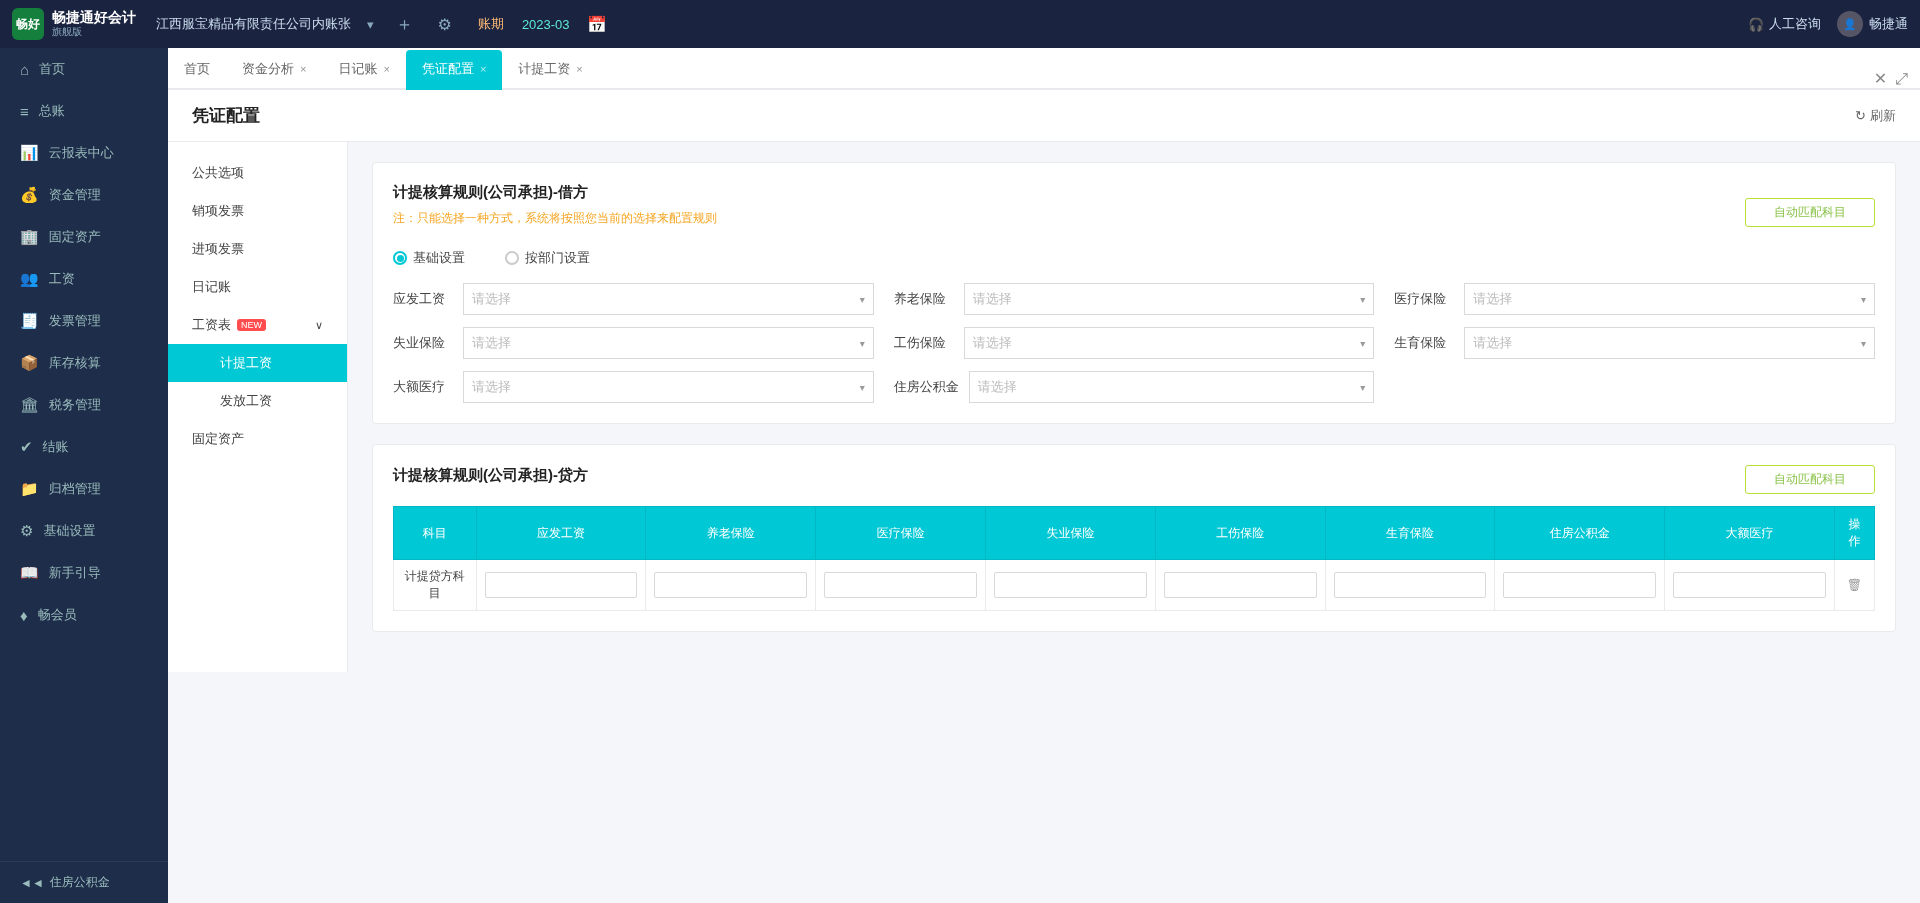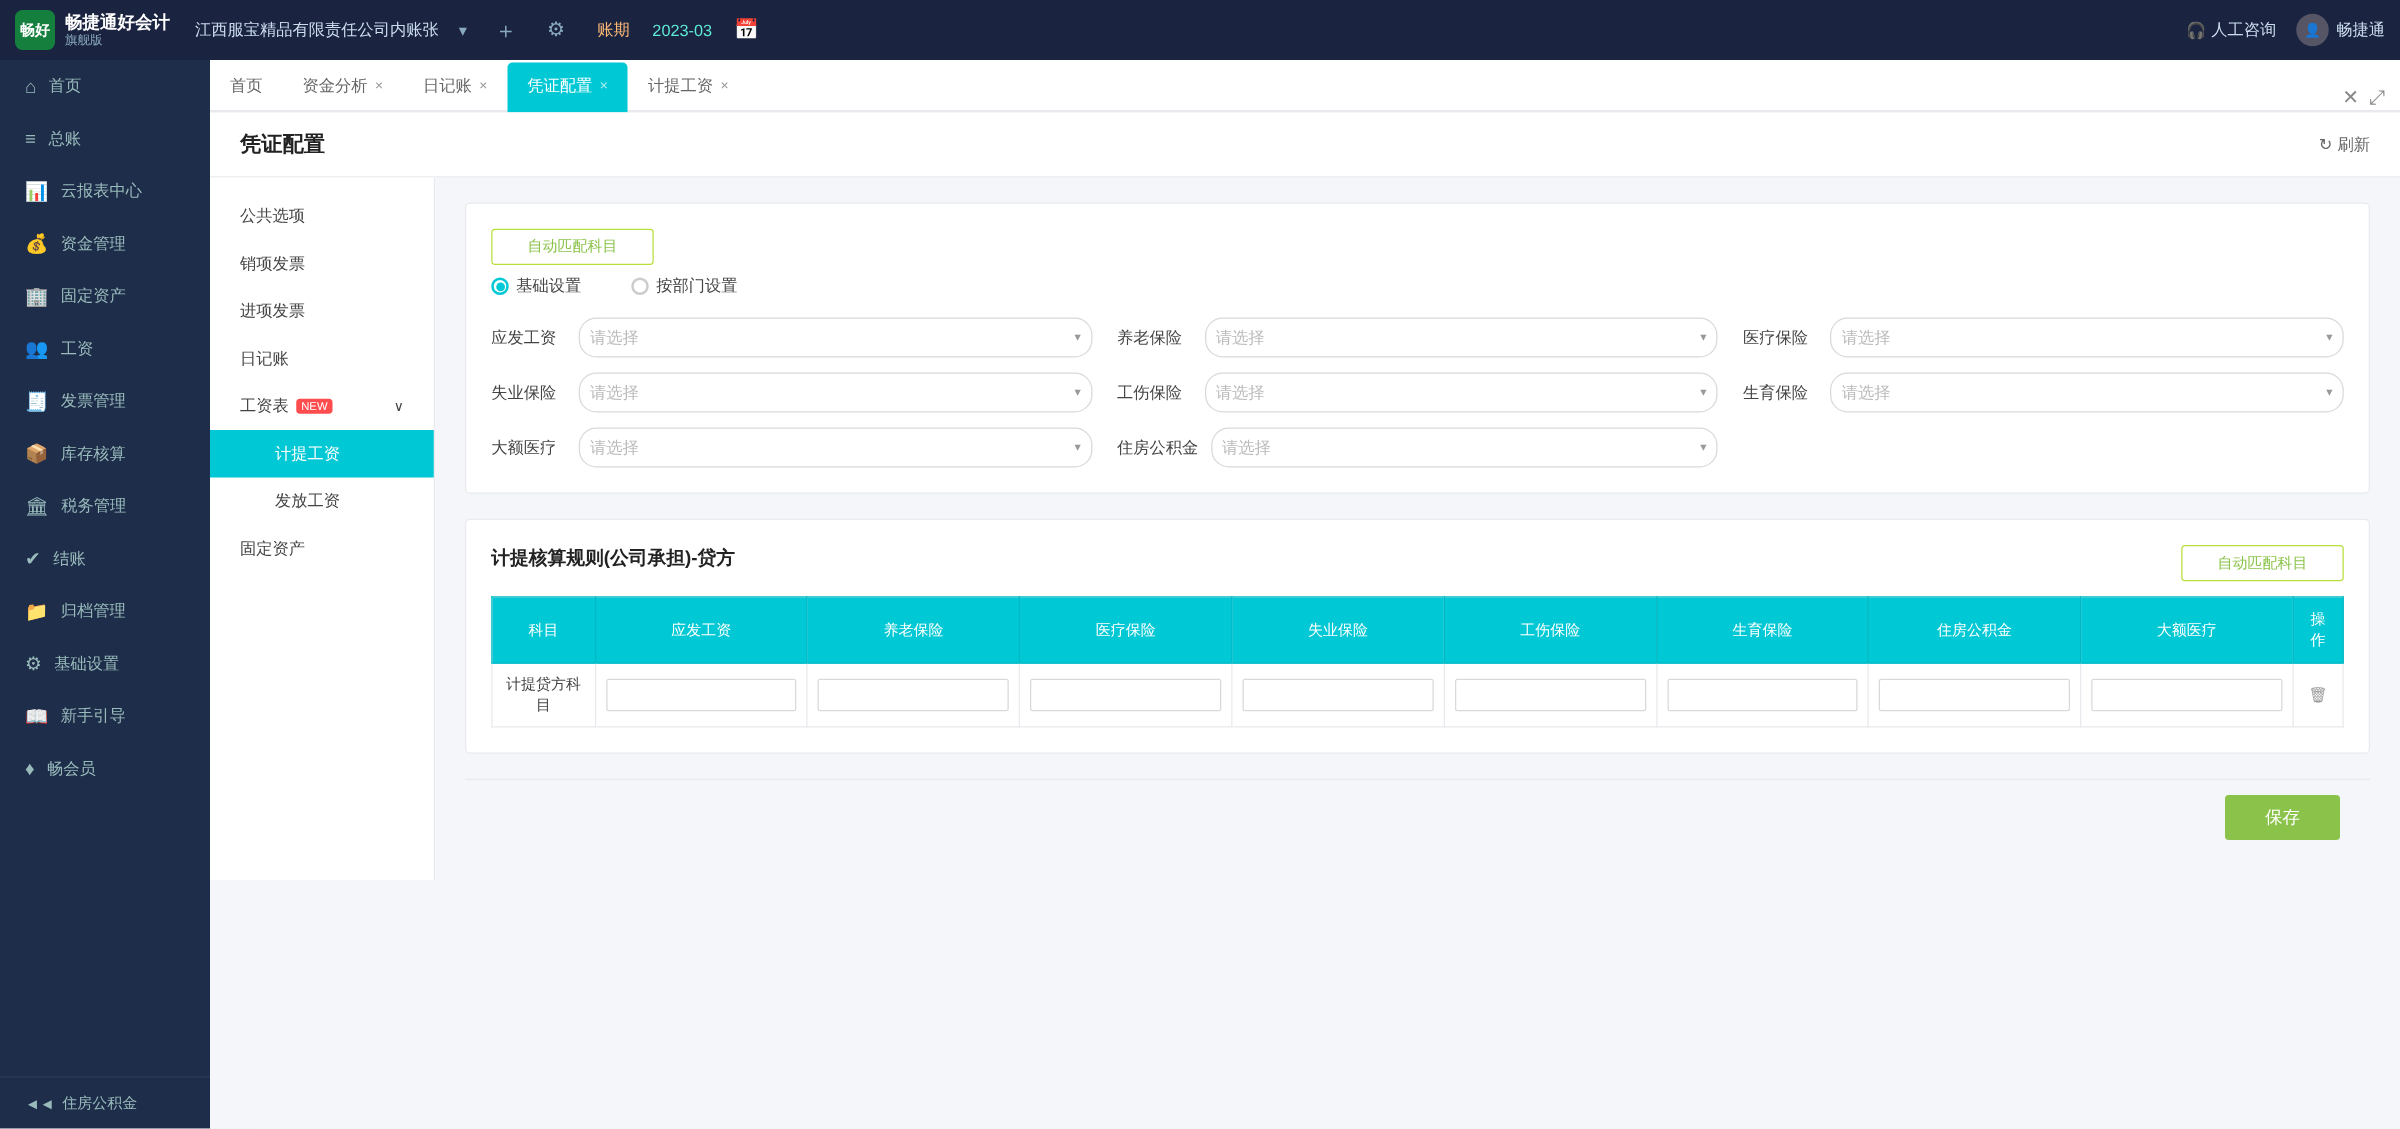--- a/index.html
+++ b/index.html
@@ -74,21 +74,21 @@
     .radio-group { display: flex; gap: 40px; margin-bottom: 16px; }
     .radio-item { display: flex; align-items: center; gap: 6px; cursor: pointer; font-size: 13px; color: #444; }
     .radio-circle { width: 14px; height: 14px; border-radius: 50%; border: 2px solid #ccc; display: flex; align-items: center; justify-content: center; }
     .radio-circle.checked { border-color: #00c8d4; }
     .radio-circle.checked::after { content: ''; width: 7px; height: 7px; border-radius: 50%; background: #00c8d4; display: block; }
 
     
     .form-grid { display: grid; grid-template-columns: 1fr 1fr 1fr; gap: 12px 20px; }
     .form-item { display: flex; align-items: center; gap: 10px; }
     .form-label { font-size: 13px; color: #444; white-space: nowrap; min-width: 60px; }
-    .form-select { flex: 1; height: 32px; border: 1px solid #d9d9d9; border-radius: 14px; padding: 0 8px; display: flex; align-items: center; justify-content: space-between; background: #fff; cursor: pointer; font-size: 13px; color: #bbb; }
+    .form-select { flex: 1; height: 32px; border: 1px solid #d9d9d9; border-radius: 0; padding: 0 8px; display: flex; align-items: center; justify-content: space-between; background: #fff; cursor: pointer; font-size: 13px; color: #bbb; }
     .form-select-arrow { color: #999; font-size: 10px; }
 
     
     .data-table { width: 100%; border-collapse: collapse; margin-top: 12px; }
     .data-table th { background: #00c8d4; color: #fff; padding: 9px 8px; font-size: 12px; font-weight: normal; text-align: center; border: 1px solid #00b8c4; }
     .data-table td { padding: 8px; font-size: 12px; color: #444; text-align: center; border: 1px solid #e8eaed; background: #fff; }
     .data-table td input { width: 100%; border: 1px solid #d9d9d9; border-radius: 2px; padding: 3px 6px; font-size: 12px; height: 26px; }
     .table-row-label { text-align: left; padding-left: 12px; color: #444; font-size: 13px; }
 
     
@@ -261,20 +261,24 @@
           </div>
           <div class="left-nav-item">
             <span>固定资产</span>
           </div>
         </div>
 
         <div class="main-panel">
 
           <div class="section">
             <div class="section-header">
+              <div>
+                <div class="section-title">计提核算规则(公司承担)-借方</div>
+                <div class="section-note">注：只能选择一种方式，系统将按照您当前的选择来配置规则</div>
+              </div>
               <button class="auto-match-btn">自动匹配科目</button>
             </div>
 
             <div class="radio-group">
               <div class="radio-item">
                 <div class="radio-circle checked">
                     <div></div>
                   </div>
                 <span>基础设置</span>
               </div>
@@ -377,21 +381,18 @@
                   <td><input type="text" style=""></td>
                   <td><input type="text" style=""></td>
                   <td>
                     <span style="cursor:pointer; color:#999;">🗑</span>
                   </td>
                 </tr>
               </tbody>
             </table>
           </div>
 
-          <div class="save-bar">
-            <button class="save-btn">保存</button>
-          </div>
 
         </div>
       </div>
     </div>
   </div>
 </div>
 
 </body></html>

